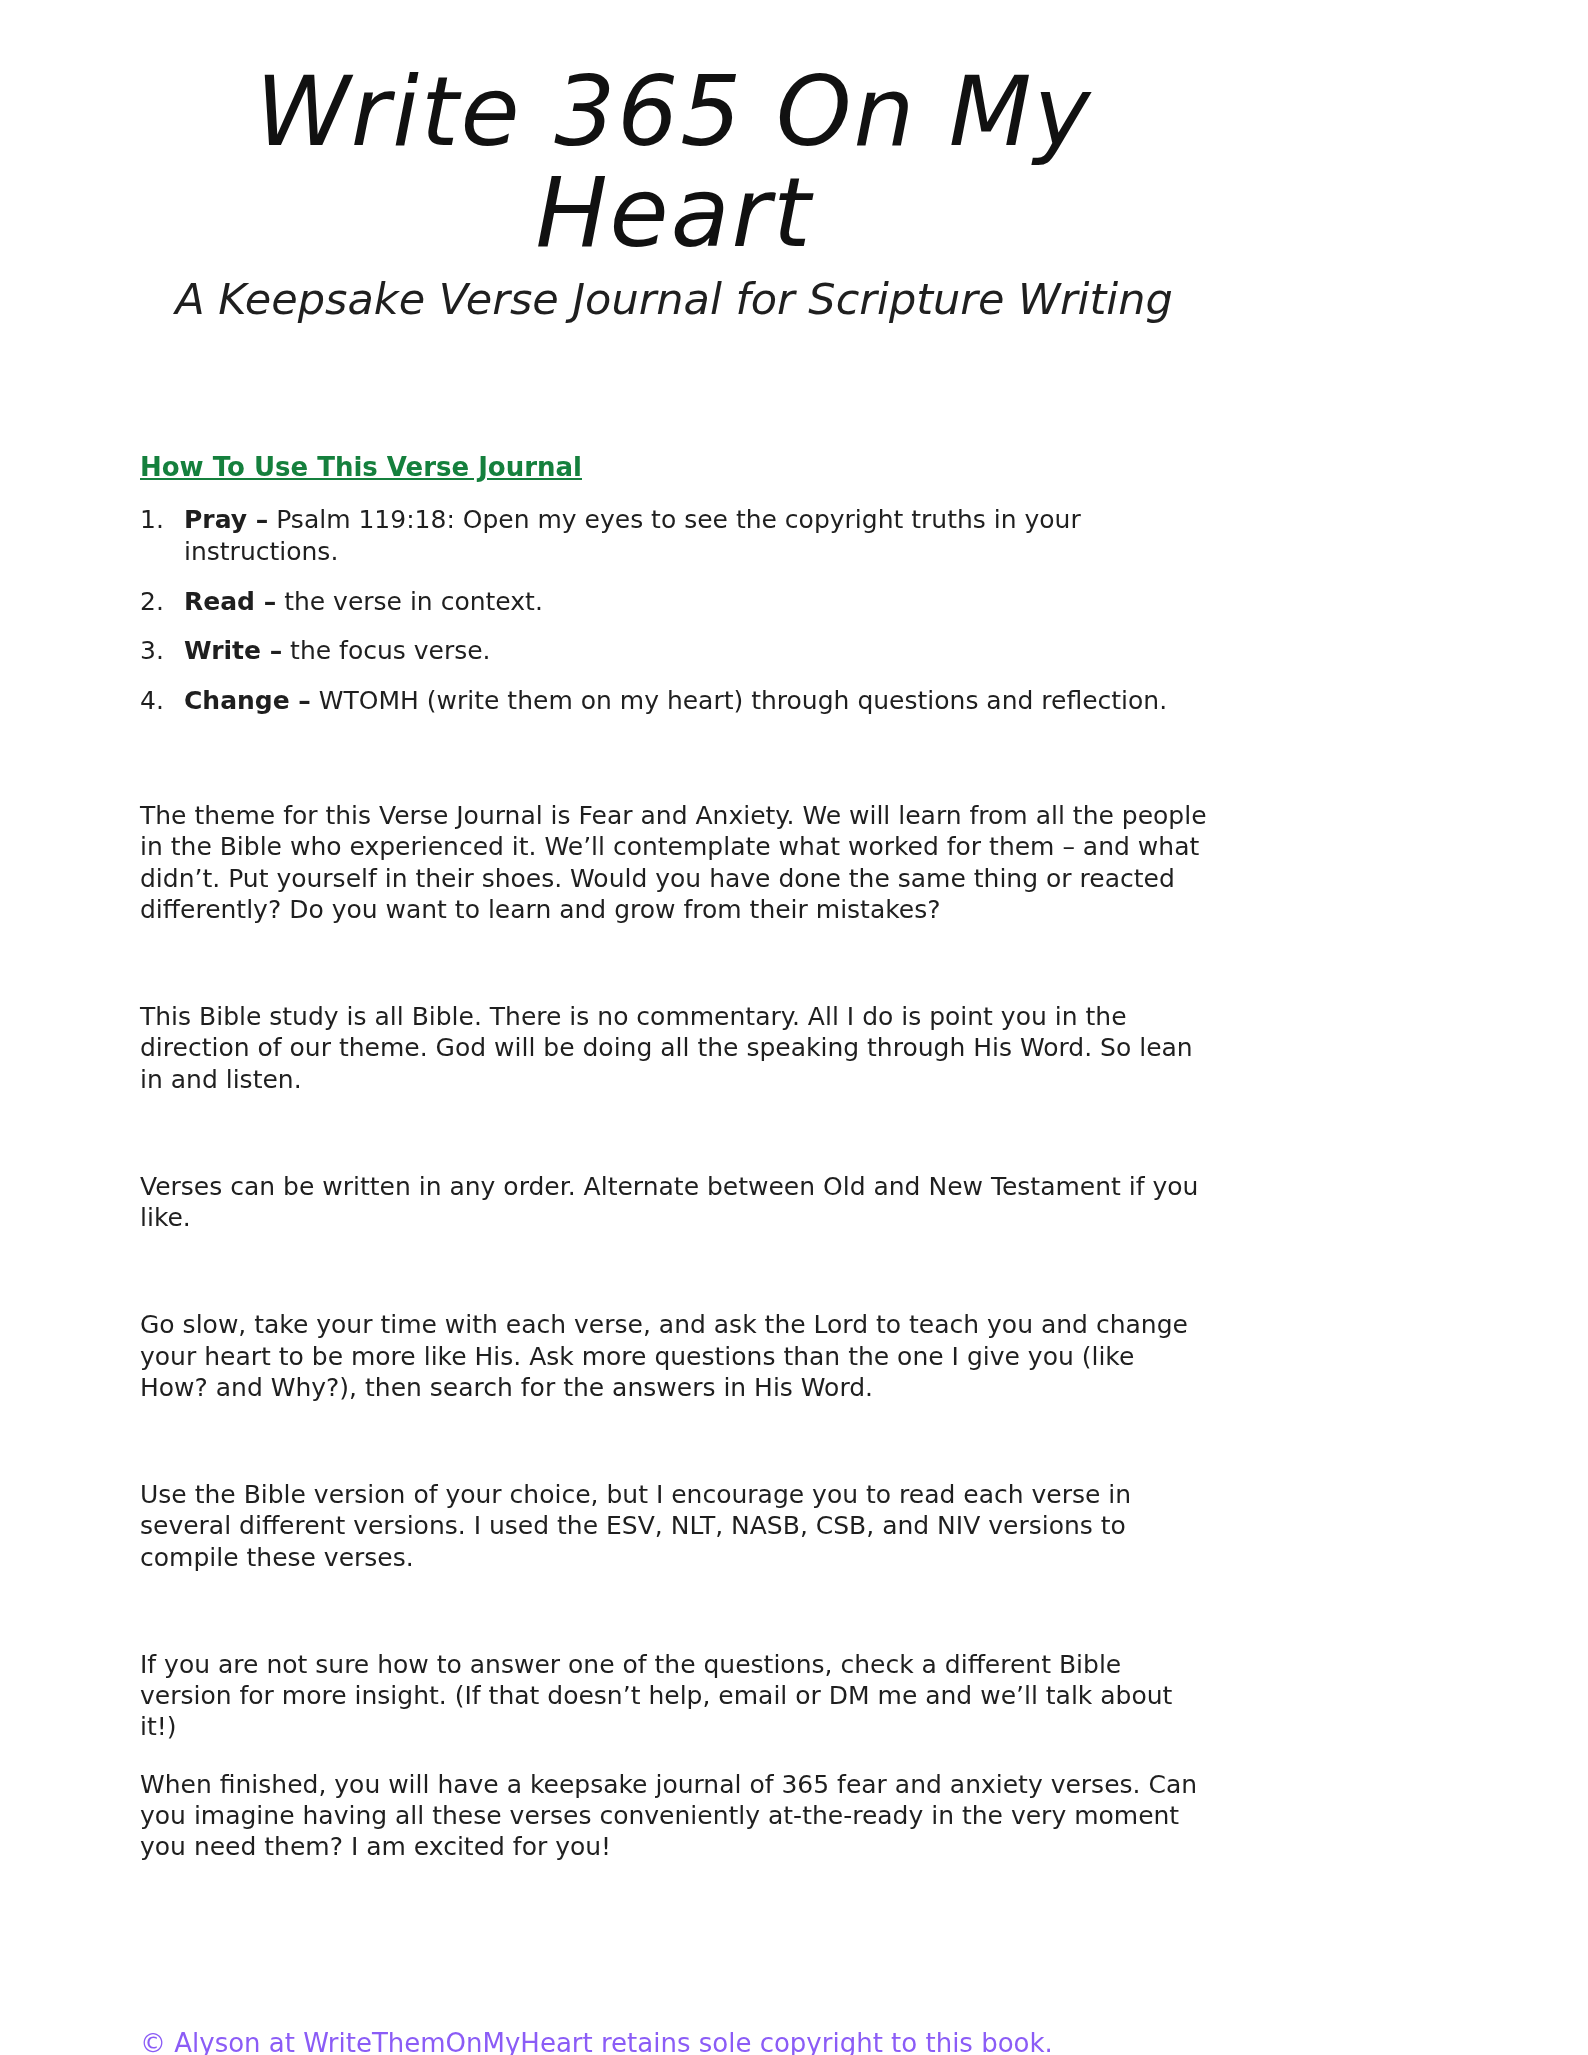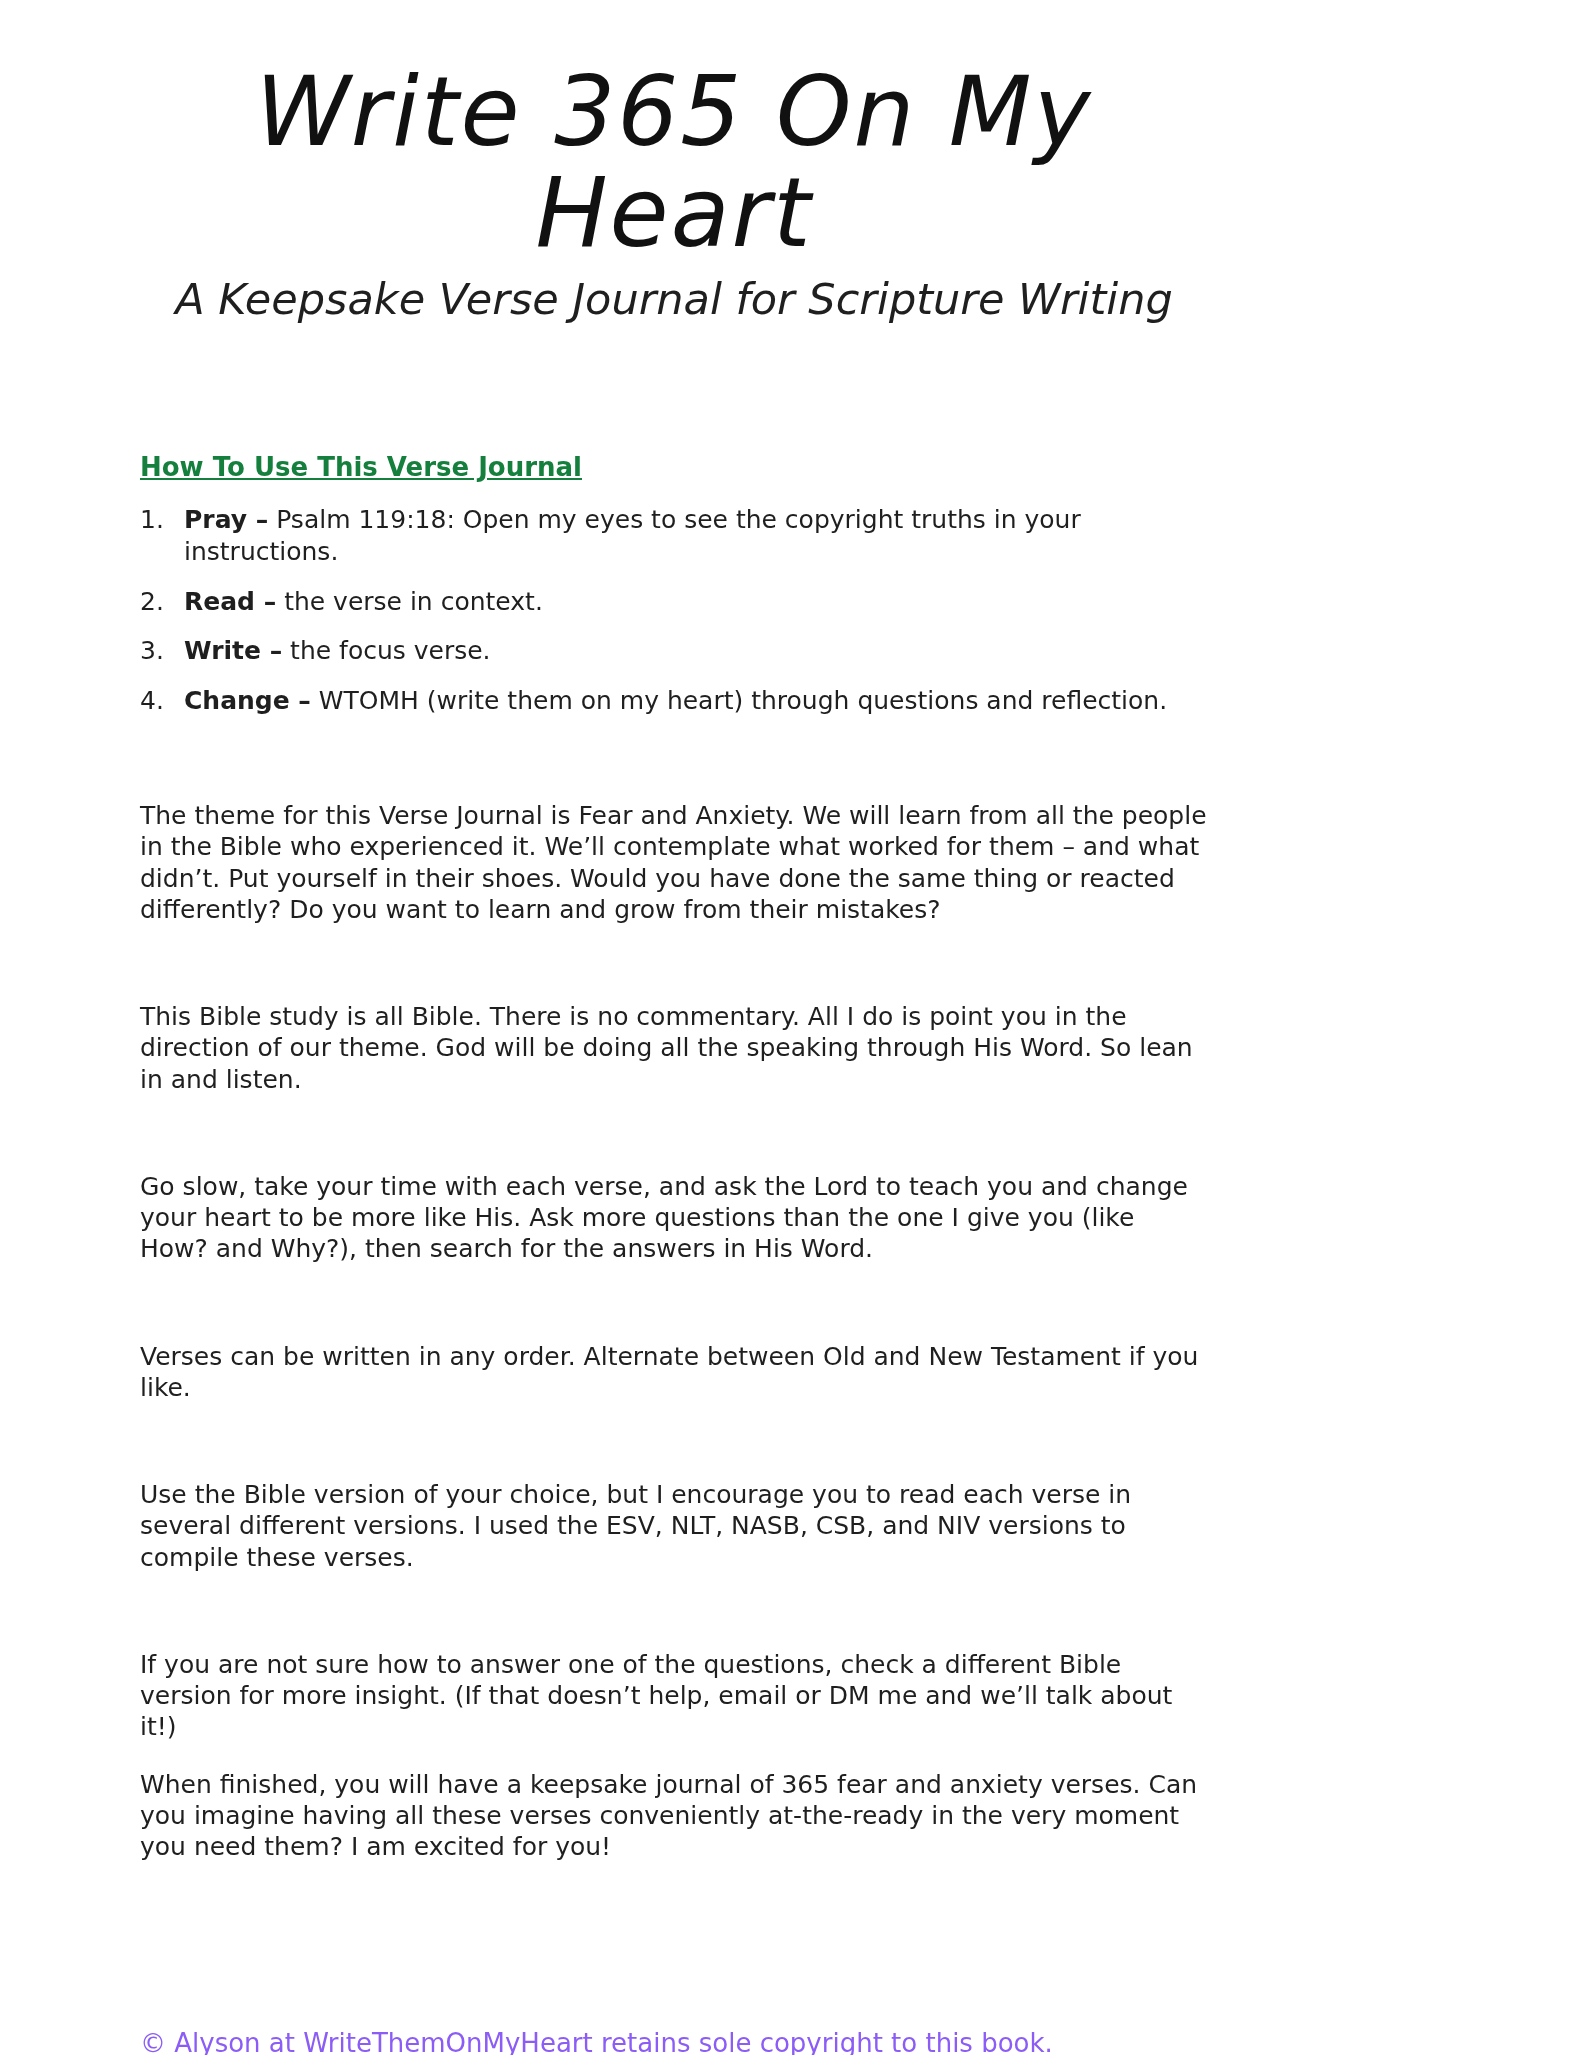--- a/index.html
+++ b/index.html
@@ -108,23 +108,23 @@
     <div class="step">
       <span class="step-num">4.</span>
       <span class="step-body"><b>Change –</b> <span>WTOMH (write them on my heart) through questions and reflection.</span></span>
     </div>
   </div>
 
   <p class="para">The theme for this Verse Journal is Fear and Anxiety. We will learn from all the people in the Bible who experienced it. We’ll contemplate what worked for them – and what didn’t. Put yourself in their shoes. Would you have done the same thing or reacted differently? Do you want to learn and grow from their mistakes?</p>
 
   <p class="para">This Bible study is all Bible. There is no commentary. All I do is point you in the direction of our theme. God will be doing all the speaking through His Word. So lean in and listen.</p>
 
+  <p class="para">Verses can be written in any order. Alternate between Old and New Testament if you like.</p>
+
   <p class="para">Go slow, take your time with each verse, and ask the Lord to teach you and change your heart to be more like His. Ask more questions than the one I give you (like How? and Why?), then search for the answers in His Word.</p>
-
-  <p class="para">Verses can be written in any order. Alternate between Old and New Testament if you like.</p>
 
   <p class="para">Use the Bible version of your choice, but I encourage you to read each verse in several different versions. I used the ESV, NLT, NASB, CSB, and NIV versions to compile these verses.</p>
 
   <p class="para tight">If you are not sure how to answer one of the questions, check a different Bible version for more insight. (If that doesn’t help, email or DM me and we’ll talk about it!)</p>
 
 
   <p class="para">When finished, you will have a keepsake journal of 365 fear and anxiety verses. Can you imagine having all these verses conveniently at-the-ready in the very moment you need them? I am excited for you!</p>
 
 
   <div class="footer">© Alyson at WriteThemOnMyHeart retains sole copyright to this book.</div>

